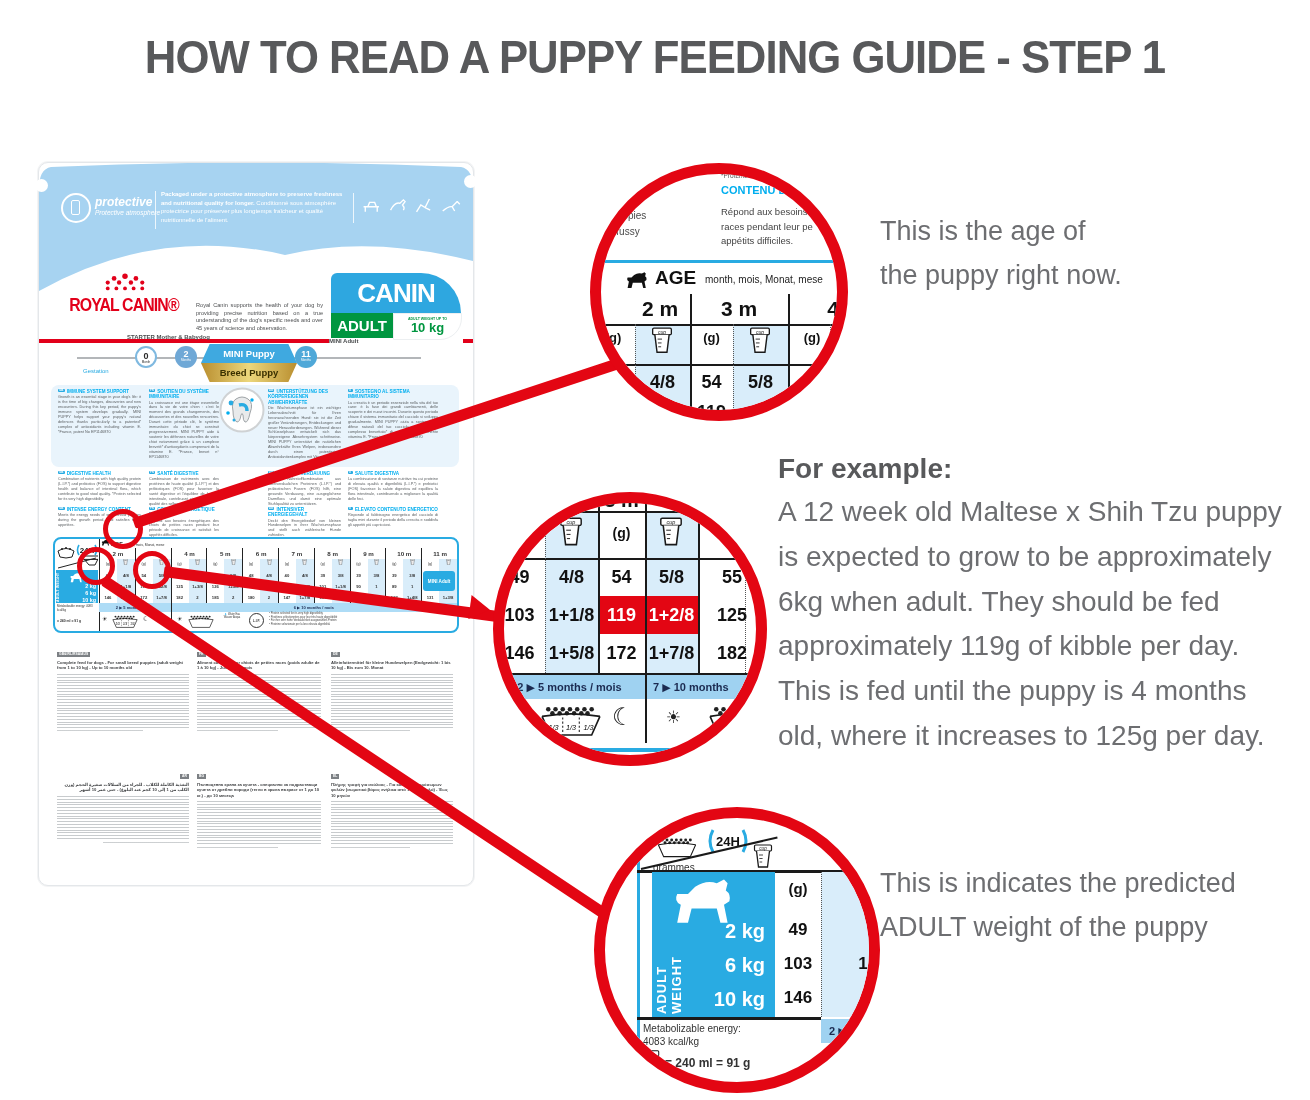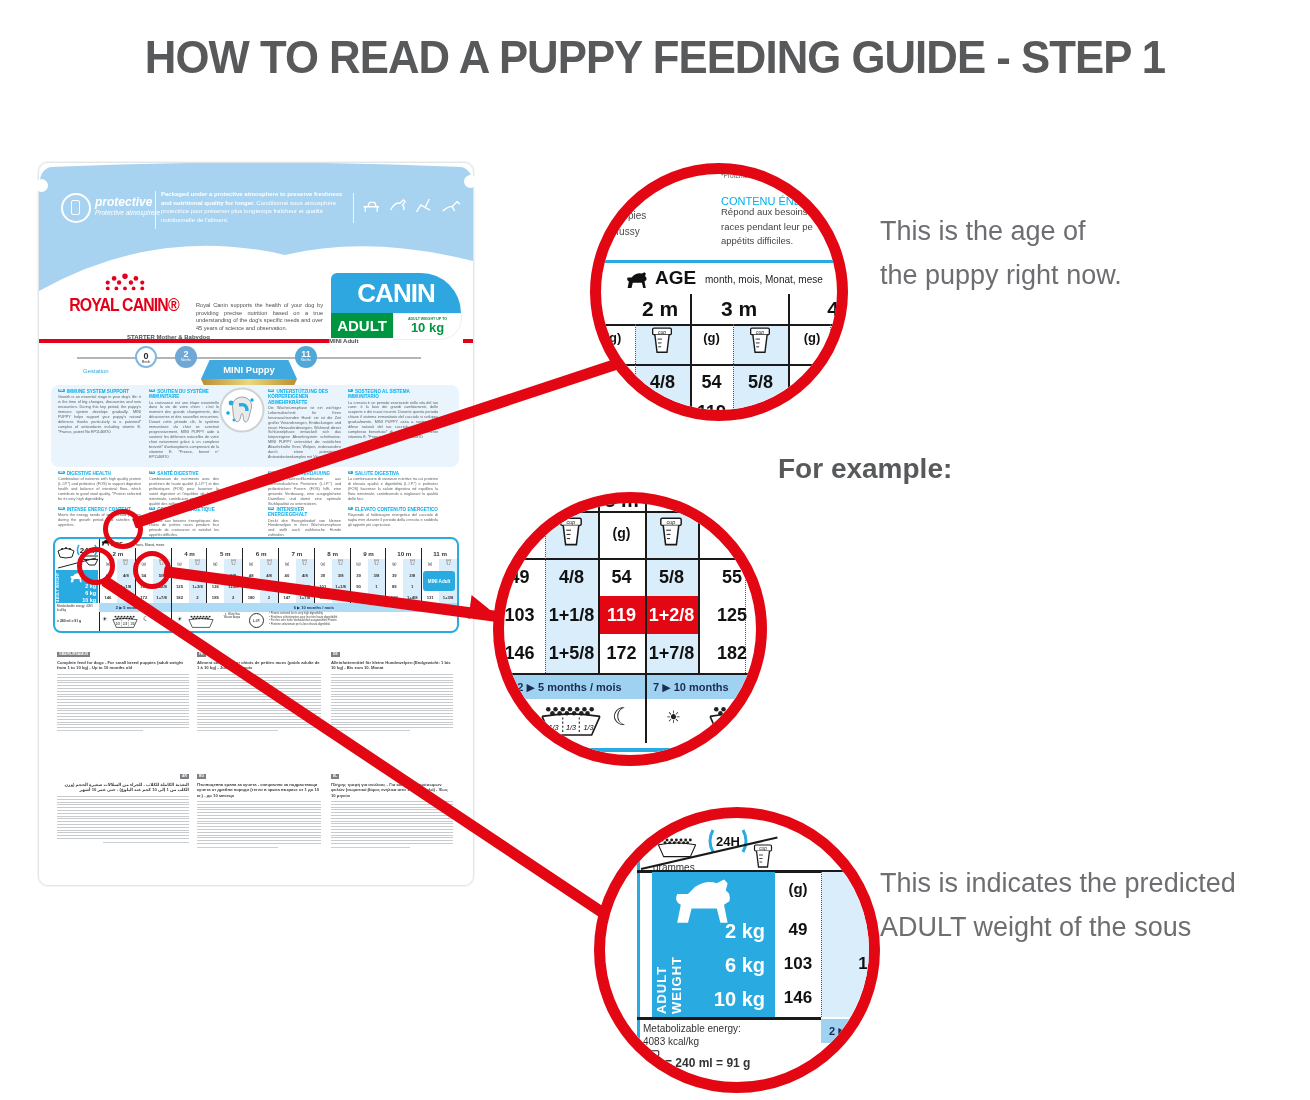--- a/index.html
+++ b/index.html
@@ -45,21 +45,21 @@
   
   #tl-line{position:absolute;left:38px;top:194px;width:344px;height:2px;background:#b3b6b9;}
   .tl-lab{position:absolute;font-size:6px;font-weight:bold;color:#4a4c4e;}
   #tl-gest{position:absolute;left:44px;top:205px;font-size:6px;color:#29abe2;}
   .tl-c{position:absolute;top:183px;width:22px;height:22px;border-radius:50%;text-align:center;}
   .tl-c .n{display:block;font-size:9px;font-weight:bold;line-height:1;margin-top:4px;}
   .tl-c .u{display:block;font-size:3px;line-height:1;}
   #tl-c0{left:96px;background:#fff;border:2px solid #7fb9e0;color:#2b2b2b;width:18px;height:18px;}
   #tl-c2{left:136px;background:#6fa8d6;color:#fff;}
   #tl-c10{left:256px;background:#4fa8d8;color:#fff;}
-  #tl-banner{position:absolute;left:162px;top:197px;width:96px;height:38px;
+  #tl-banner{position:absolute;left:162px;top:181px;width:96px;height:38px;
              clip-path:polygon(0 50%,9% 0,91% 0,100% 50%,91% 100%,9% 100%);}
   #tl-banner .t{height:19px;background:#3fa9e0;color:#fff;font-size:9.5px;font-weight:bold;
                 text-align:center;line-height:19px;}
   #tl-banner .b{height:19px;background:linear-gradient(90deg,#b98e2f,#ecd77c,#b98e2f);color:#3a3000;
                 font-size:9.5px;font-weight:bold;text-align:center;line-height:19px;}
   
   #bene-panel{position:absolute;left:12px;top:222px;width:408px;height:82px;background:#e9f4fc;border-radius:8px;}
   .bene-col{position:absolute;font-size:3.8px;color:#5c6063;line-height:1.3;text-align:justify;}
   .bene-h{color:#00aeef;font-weight:bold;font-size:4.6px;line-height:1.15;margin-bottom:1px;text-align:left;}
   .lang-badge{display:inline-block;background:#29abe2;color:#fff;font-size:3px;font-weight:bold;
@@ -525,21 +525,21 @@
 <div class="arrow" style="left:470px;top:595px;transform:rotate(7.68deg);"></div>
 <div class="line" style="left:104px;top:575px;width:615px;transform:rotate(33.67deg);"></div>
 
 <div class="scircle" style="left:103px;top:509px;width:30px;height:30px;"></div>
 <div class="scircle" style="left:77px;top:547px;width:28px;height:28px;"></div>
 <div class="scircle" style="left:133px;top:551px;width:28px;height:28px;"></div>
 
 <div class="bigc" id="mag-top" style="left:590px;top:163px;width:236px;height:236px;">
     <div style="left:2px;top:34px;font-size:10px;color:#4a4a4a;line-height:1.6;">d puppies<br>es fussy</div>
   <div style="left:120px;top:-2px;font-size:6.5px;color:#555;white-space:nowrap;">*Protéines</div>
-  <div style="left:120px;top:21px;font-size:11px;font-weight:normal;color:#00aeef;white-space:nowrap;">CONTENU ÉNE</div>
+  <div style="left:120px;top:10px;font-size:11px;font-weight:bold;color:#00aeef;white-space:nowrap;">CONTENU ÉNE</div>
   <div style="left:120px;top:31px;font-size:9.5px;color:#444;line-height:1.55;white-space:nowrap;">Répond aux besoins<br>races pendant leur pe<br>appétits difficiles.</div>
   <div class="cyanrule" style="left:-10px;top:86px;width:256px;height:3px;"></div>
   <div style="left:24px;top:97px;">
       <svg viewBox="0 0 20 14" style="width:26px;">
  <path d="M2,13 L3,8 Q1,7 2,5 L5,5 L7,3 Q10,1 13,2 L15,1 L16,2 L15.5,4 Q17,5 16.5,7 L15,8 L16,13 L14,13 L13,9 L6,9 L5,13 Z" fill="#111"></path>
       </svg>
     </div>
   <div style="left:54px;top:93px;font-size:19px;font-weight:bold;color:#111;">AGE</div>
   <div style="left:104px;top:100px;font-size:10px;color:#222;white-space:nowrap;">month, mois, Monat, mese</div>
   <div class="lb" style="left:34px;top:150px;width:55px;height:86px;"></div>
@@ -745,15 +745,16 @@
       </svg>
     </div>
   <div style="left:60px;top:238px;font-size:12px;font-weight:bold;color:#333;">= 240 ml = 91 g</div>
   <div class="bandblue" style="left:216px;top:201px;width:48px;height:24px;font-size:11px;line-height:24px;padding-left:8px;">2 ▶</div>
   </div>
 
 <div class="abs" style="left:880px;top:210px;width:250px;font-size:27px;line-height:1.62;color:#6d6e71;">This is the age of the puppy right now.</div>
 
 <div class="abs" style="left:778px;top:453px;width:520px;">
   <div style="font-size:28px;font-weight:bold;color:#58595b;margin-bottom:5px;">For example:</div>
+  <div style="font-size:28px;line-height:1.6;color:#6d6e71;">A 12 week old Maltese x Shih Tzu puppy is expected to grow to be approximately 6kg when adult. They should be fed approximately 119g of kibble per day. This is fed until the puppy is 4 months old, where it increases to 125g per day.</div>
 </div>
 
-<div class="abs" style="left:880px;top:862px;width:430px;font-size:27px;line-height:1.62;color:#6d6e71;">This is indicates the predicted ADULT weight of the sous</div>
+<div class="abs" style="left:880px;top:862px;width:430px;font-size:27px;line-height:1.62;color:#6d6e71;">This is indicates the predicted ADULT weight of the puppy</div>
 
 </body></html>

